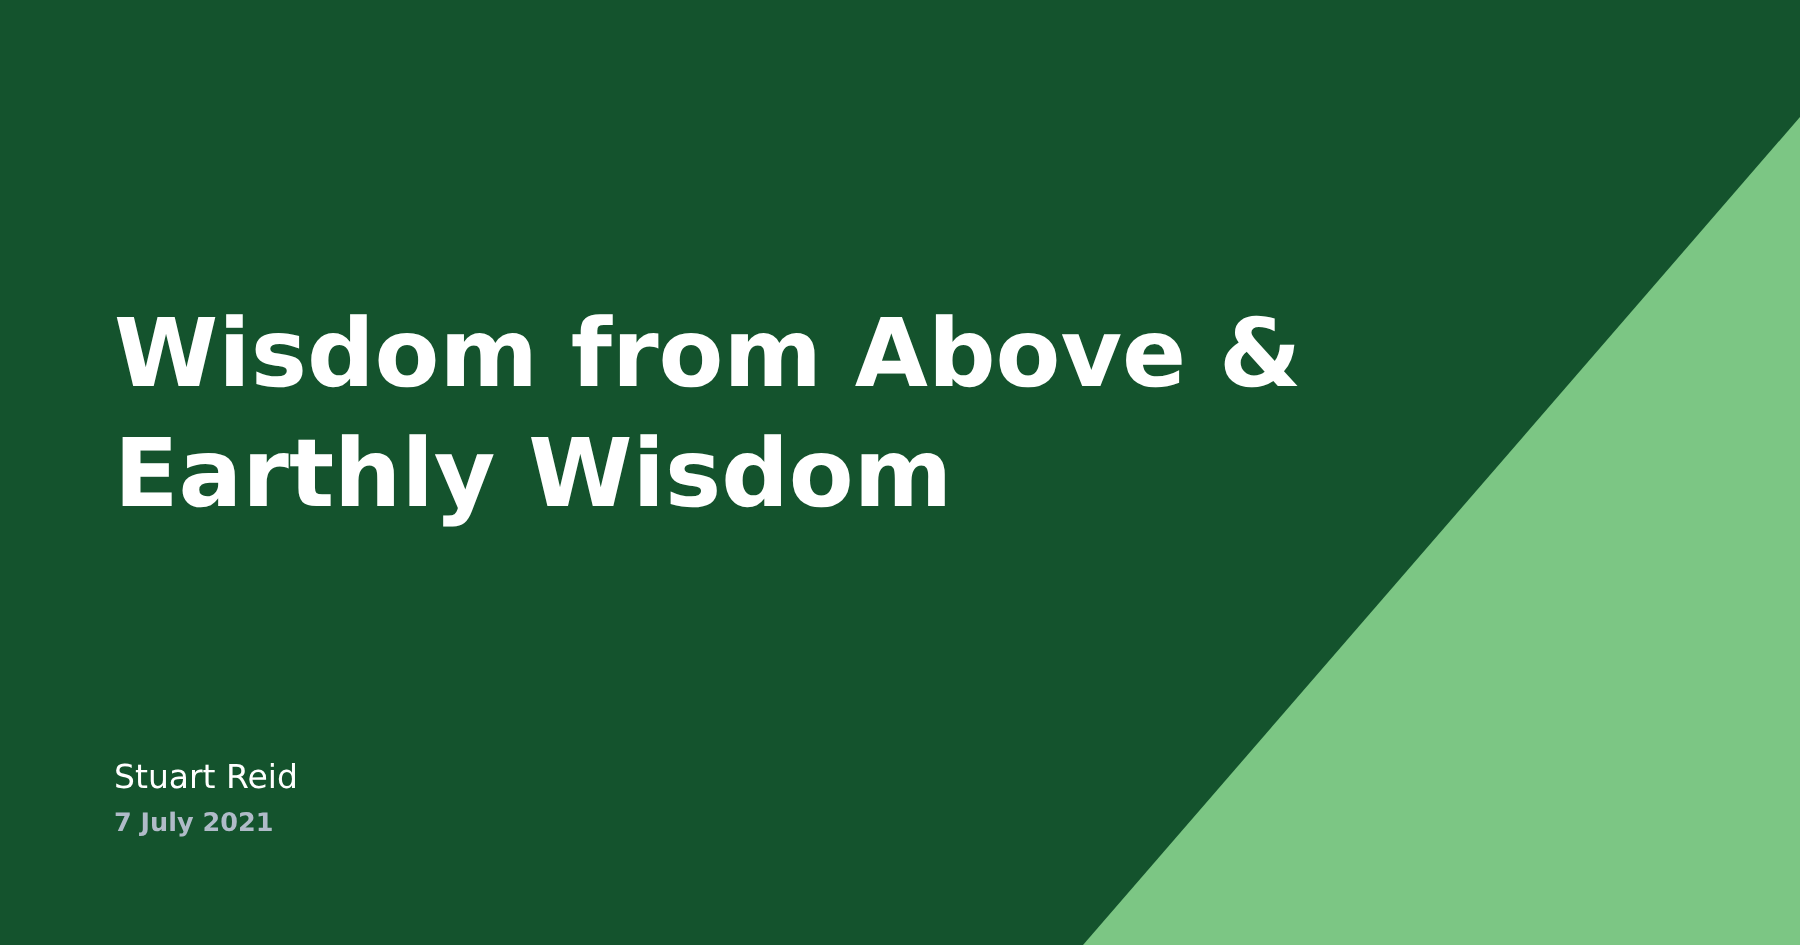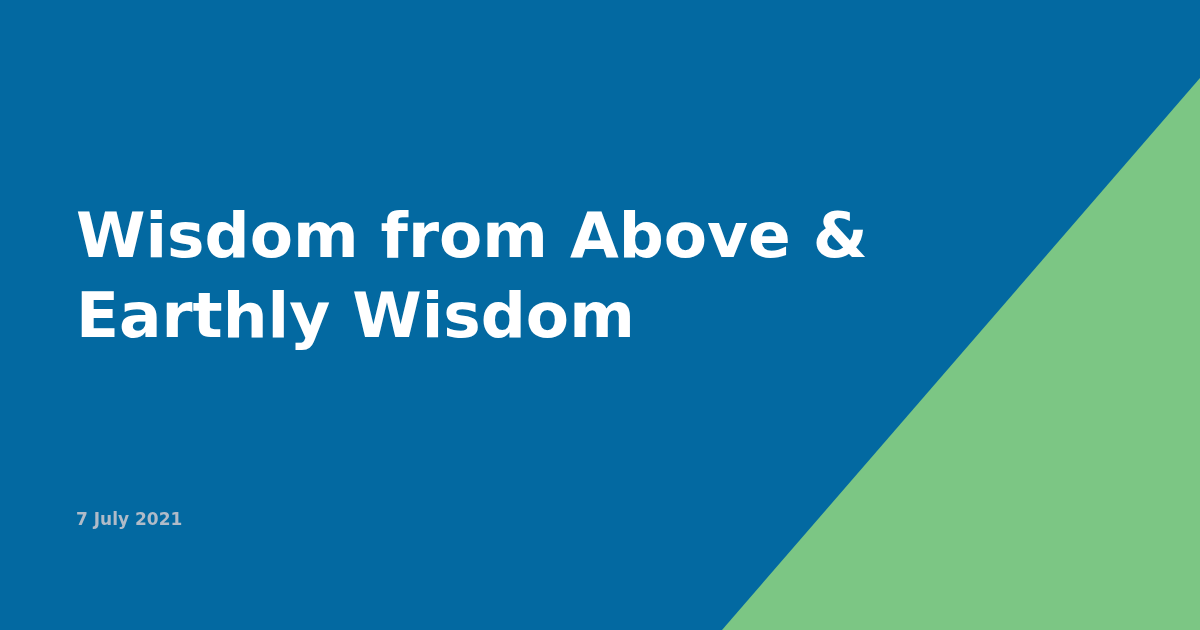--- a/index.html
+++ b/index.html
@@ -10,21 +10,21 @@
     width: 1200px;
     height: 630px;
     overflow: hidden;
     font-family: "DejaVu Sans", "Liberation Sans", sans-serif;
   }
 
   .slide {
     position: relative;
     width: 1200px;
     height: 630px;
-    background: #0369a1;
+    background: #14532d;
     overflow: hidden;
   }
 
   
   .accent-wedge {
     position: absolute;
     top: 0;
     left: 0;
     width: 1200px;
     height: 630px;
@@ -89,17 +89,18 @@
   <div class="accent-wedge"></div>
 
   <div class="content">
 
     <div class="title-block">
       <h1 class="slide-title">Wisdom from Above &amp;
 Earthly Wisdom</h1>
     </div>
 
     <div class="byline-block">
+      <p class="author-name">Stuart Reid</p>
       <p class="presentation-date">7 July 2021</p>
     </div>
 
   </div>
 </div>
 
 </body></html>

